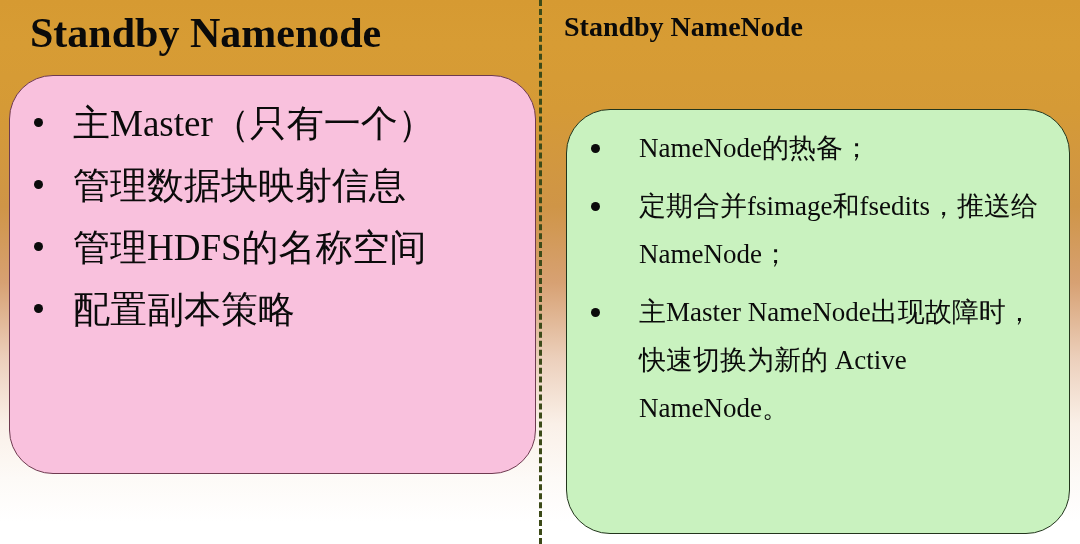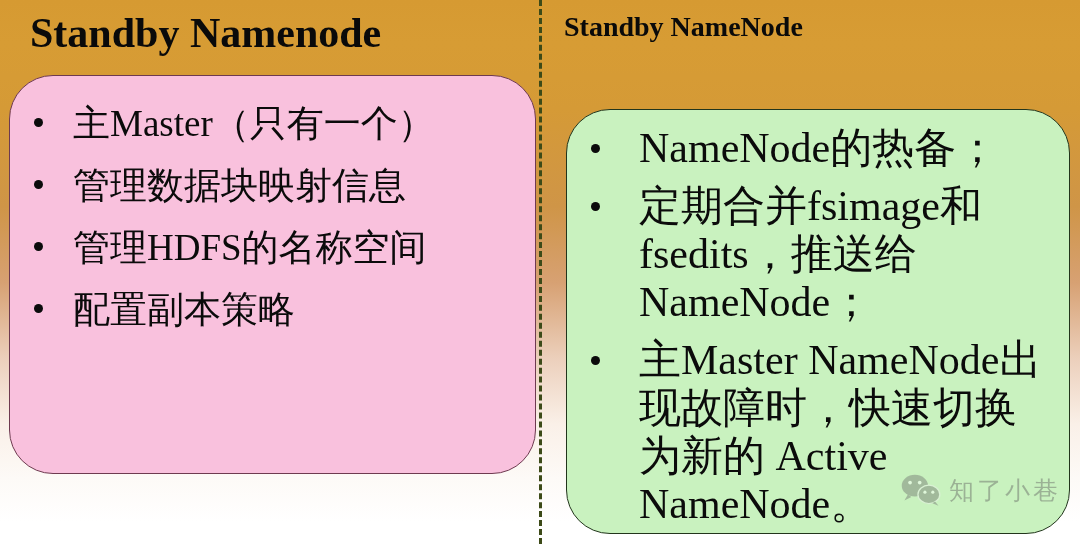--- a/index.html
+++ b/index.html
@@ -120,21 +120,21 @@
     left: 24px;
     top: 14px;
     right: 12px;
   }
   .green ul.bullets > li {
     margin-bottom: 10px;
   }
   .green ul.bullets > li .dot { top: 20px; }
   .green ul.bullets > li .txt {
     padding-left: 48px;
-    font-size: 42px;
+    font-size: 27px;
     line-height: 48px;
   }
 
   
   .watermark {
     position: absolute;
     left: 900px;
     top: 473px;
     display: flex;
     align-items: center;
@@ -197,29 +197,14 @@
         <span class="dot"></span>
         <span class="txt">定期合并fsimage和fsedits，推送给NameNode；</span>
       </li>
       <li>
         <span class="dot"></span>
         <span class="txt">主Master NameNode出现故障时，快速切换为新的 Active NameNode。</span>
       </li>
     </ul>
   </div>
 
-  <div class="watermark">
-    <span class="wx-icon">
-      <svg viewBox="0 0 48 38" width="42" height="34" aria-hidden="true">
-        <ellipse cx="17" cy="14" rx="15" ry="12.5" fill="#6b6b6b"></ellipse>
-        <path d="M9 24 L5 31 L13 27 Z" fill="#6b6b6b"></path>
-        <circle cx="11.5" cy="10.5" r="2.1" fill="#ffffff"></circle>
-        <circle cx="22.5" cy="10.5" r="2.1" fill="#ffffff"></circle>
-        <ellipse cx="33" cy="24" rx="12.5" ry="10.5" fill="#6b6b6b" stroke="#f0f0f0" stroke-width="1.5"></ellipse>
-        <path d="M40 32 L44 37 L37 34 Z" fill="#6b6b6b"></path>
-        <circle cx="28.5" cy="21.5" r="1.8" fill="#ffffff"></circle>
-        <circle cx="37.5" cy="21.5" r="1.8" fill="#ffffff"></circle>
-      </svg>
-    </span>
-    <span class="wm-text">知了小巷</span>
-  </div>
 
 </div>
 
 </body></html>

